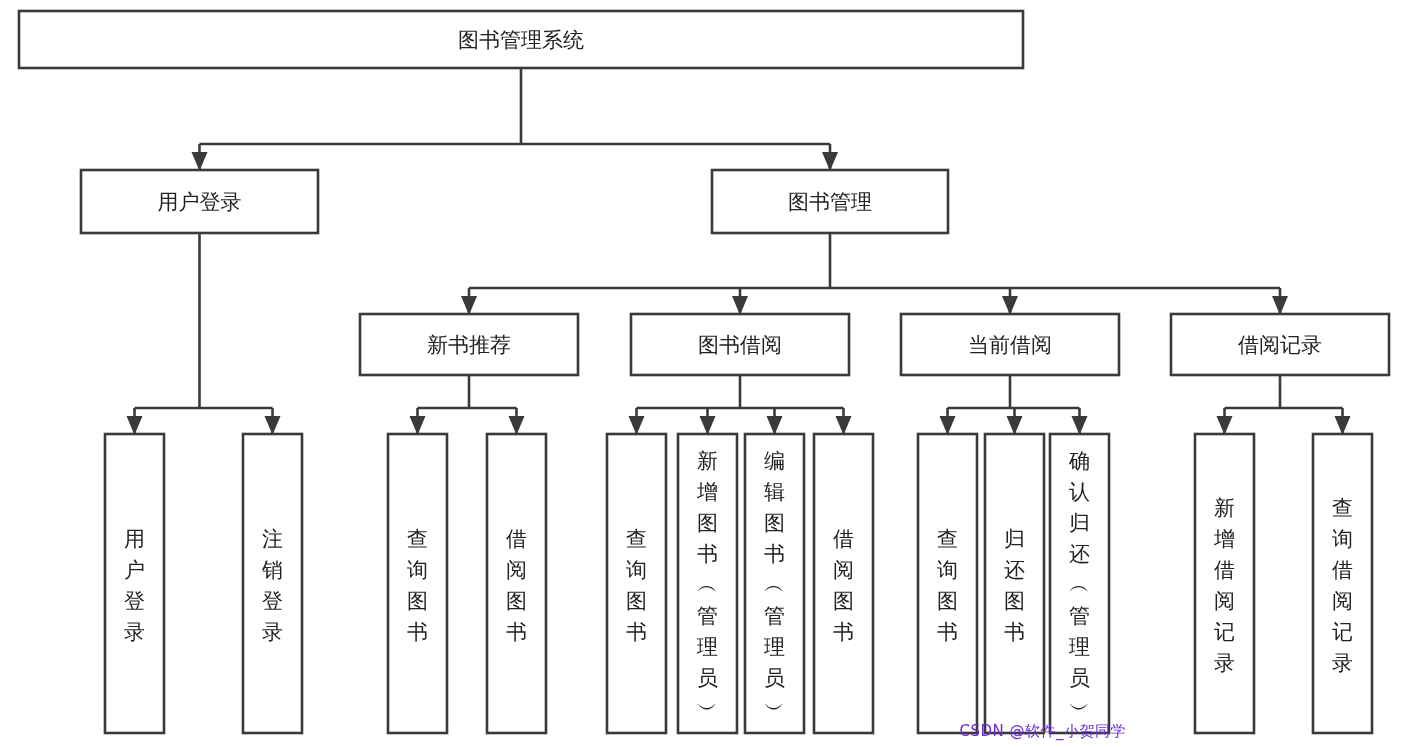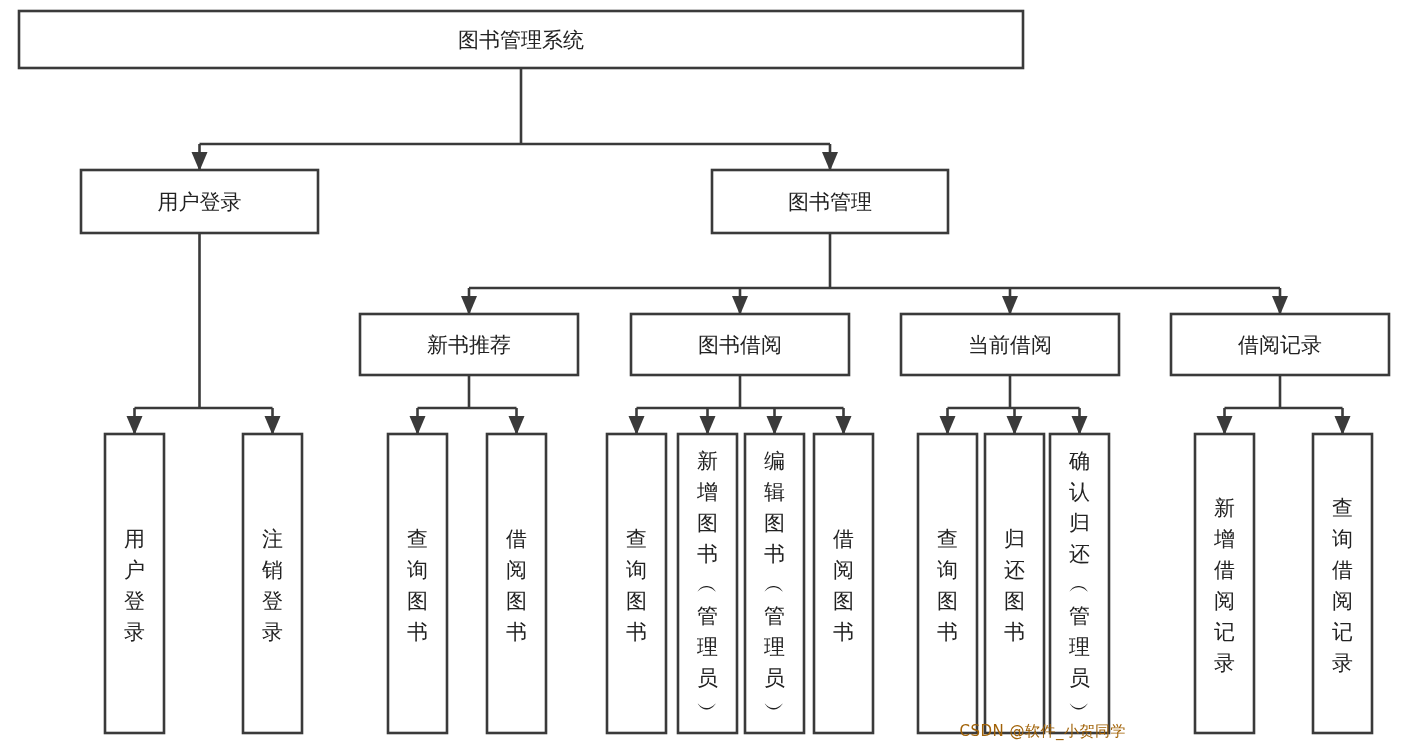--- a/index.html
+++ b/index.html
@@ -52,21 +52,21 @@
     font-size: 21px;
     fill: #222222;
     text-anchor: middle;
   }
   .watermark {
     position: absolute;
     right: 8px;
     bottom: 6px;
     font-family: "DejaVu Sans", "Liberation Sans", sans-serif;
     font-size: 15px;
-    color: #a16207;
+    color: #6d28d9;
     letter-spacing: 0.5px;
     white-space: nowrap;
     user-select: none;
   }
 </style>
 </head>
 <body>
 
 <div id="diagram-root">
 

